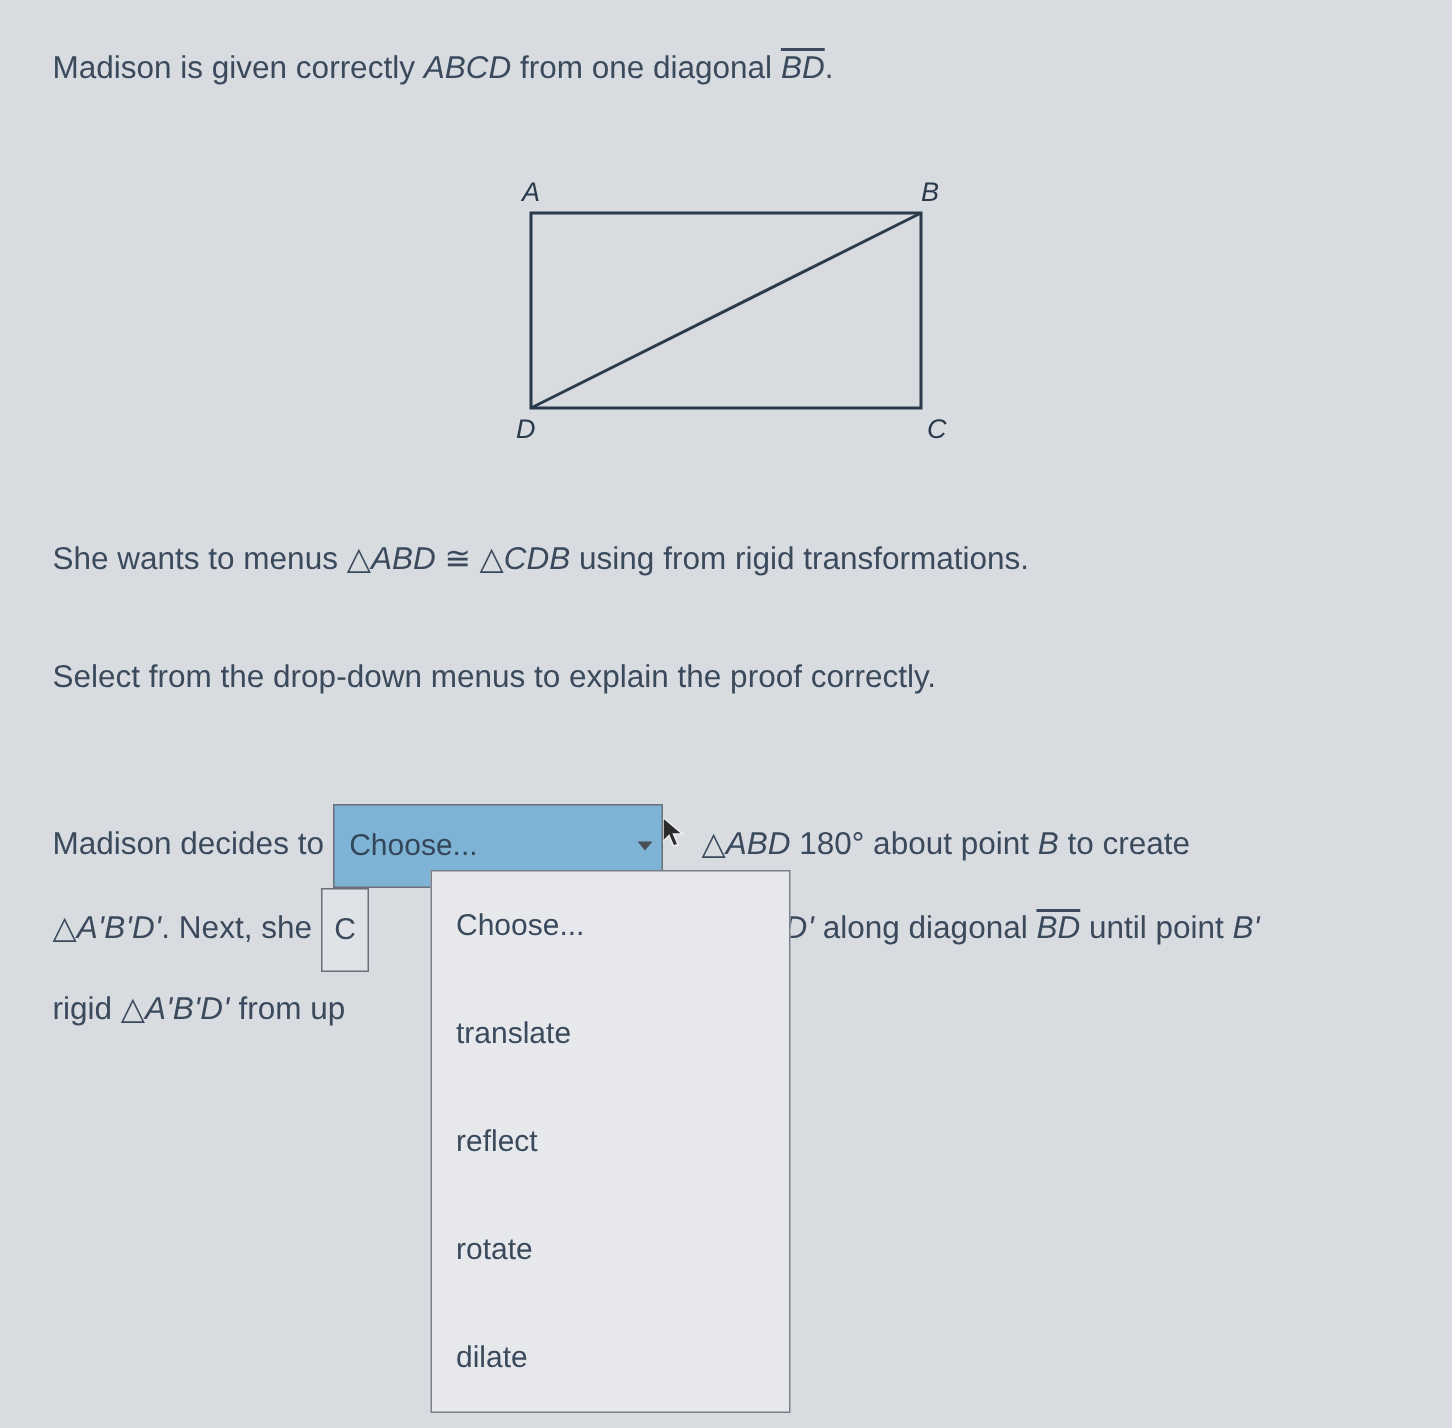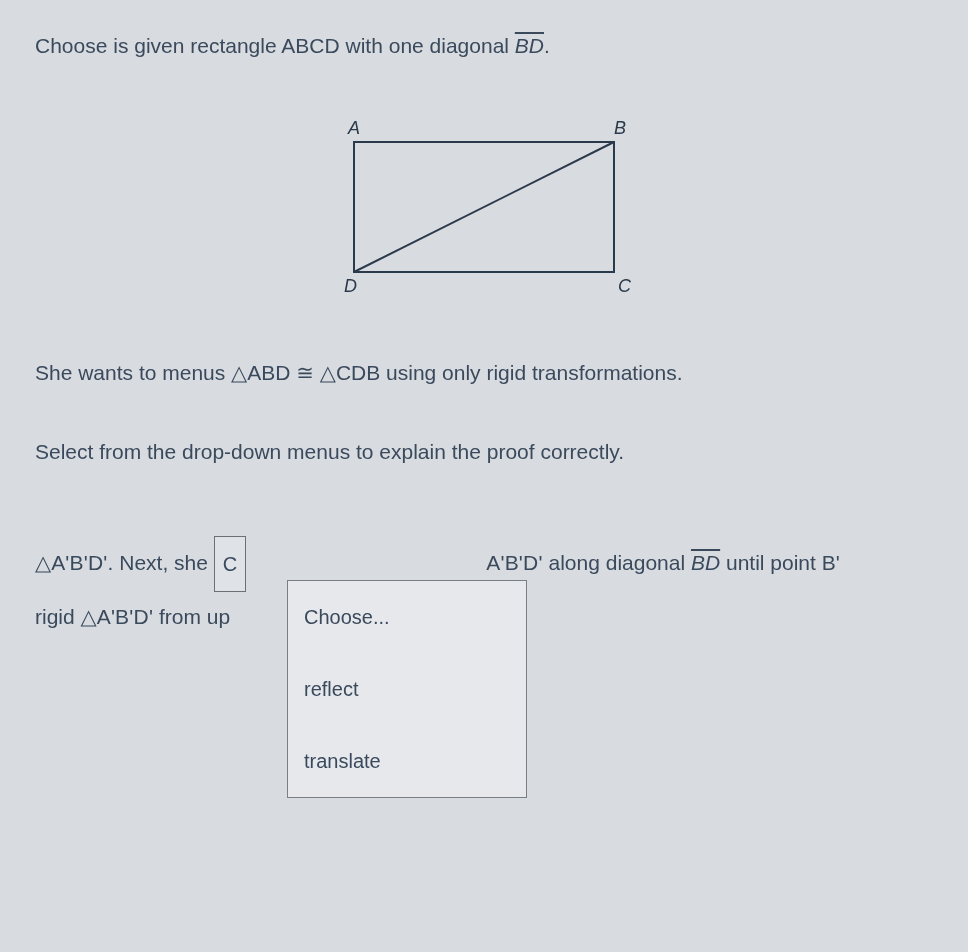--- a/index.html
+++ b/index.html
@@ -11,21 +11,21 @@
       color: #3a4a5c;
       padding: 30px 35px;
       position: relative;
       overflow: hidden;
     }
     .prompt-line {
       font-size: 21px;
       line-height: 1.5;
       margin-bottom: 8px;
     }
-    .italic { }
+    .italic { font-style: italic; }
     .overline { text-decoration: overline; font-style: italic; }
     .diagram-wrap {
       display: flex;
       justify-content: center;
       margin: 50px 0 55px 0;
     }
     .proof-block {
       margin-top: 68px;
       font-size: 21px;
       line-height: 2.4;
@@ -82,50 +82,57 @@
       cursor: pointer;
     }
     .row { white-space: nowrap; }
     .math-tri { font-family: Arial, sans-serif; }
     .subpix { letter-spacing: 0.2px; }
   </style>
 </head>
 <body>
 
 <p class="prompt-line">
-  <span>Choose is given rectangle </span><span class="italic">ABCD</span><span> with one diagonal </span><span class="overline">BD</span><span>.</span>
+  <span>Madison is given correctly </span><span class="italic">ABCD</span><span> from one diagonal </span><span class="overline">BD</span><span>.</span>
 </p>
 
 <div class="diagram-wrap">
   <svg width="340" height="190">
     <rect x="40" y="30" width="260" height="130" fill="none" stroke="#2a3a4a" stroke-width="2"></rect>
     <line x1="40" y1="160" x2="300" y2="30" stroke="#2a3a4a" stroke-width="2"></line>
     <text x="34" y="22" font-size="18" font-style="italic" fill="#2a3a4a">A</text>
     <text x="300" y="22" font-size="18" font-style="italic" fill="#2a3a4a">B</text>
     <text x="304" y="180" font-size="18" font-style="italic" fill="#2a3a4a">C</text>
     <text x="30" y="180" font-size="18" font-style="italic" fill="#2a3a4a">D</text>
   </svg>
 </div>
 
 <p class="prompt-line">
-  <span>She wants to menus </span><span class="math-tri">△</span><span class="italic">ABD</span><span> ≅ </span><span class="math-tri">△</span><span class="italic">CDB</span><span> using only rigid transformations.</span>
+  <span>She wants to menus </span><span class="math-tri">△</span><span class="italic">ABD</span><span> ≅ </span><span class="math-tri">△</span><span class="italic">CDB</span><span> using from rigid transformations.</span>
 </p>
 
 <p class="prompt-line" style="margin-top:48px">Select from the drop-down menus to explain the proof correctly.</p>
 
 <div class="proof-block">
 
+  <div class="row">
+    <span>Madison decides to </span><span class="dropdown-selected"><span>Choose...</span></span><span class="cursor-icon"><svg width="24" height="26">
+          <path d="M4 2 L4 18 L8 14 L11 21 L14 20 L11 13 L17 13 Z" fill="#2b2b2b" stroke="#f0f0f0" stroke-width="1"></path>
+        </svg></span><span> </span><span class="math-tri">△</span><span class="italic">ABD</span><span> 180° about point </span><span class="italic">B</span><span> to create</span>
+  </div>
 
   <div class="row">
     <span class="math-tri">△</span><span class="italic subpix">A'B'D'</span><span>. Next, she </span><span class="second-dd-trigger"><span>C</span></span><span style="display:inline-block;width:240px">&nbsp;</span><span class="italic subpix">A'B'D'</span><span> along diagonal </span><span class="overline">BD</span><span> until point </span><span class="italic">B'</span>
   </div>
 
   <div class="row">
     <span>rigid </span><span class="math-tri">△</span><span class="italic subpix">A'B'D'</span><span> from up</span><span style="display:inline-block;width:222px">&nbsp;</span><span class="math-tri">△</span><span class="italic">CDB</span><span>.</span>
   </div>
 
   <div class="dropdown-menu">
     <div class="opt">Choose...</div>
+    <div class="opt">translate</div>
     <div class="opt">reflect</div>
-    <div class="opt">translate</div>
+    <div class="opt">rotate</div>
+    <div class="opt">dilate</div>
   </div>
 
 </div>
 
 </body></html>

